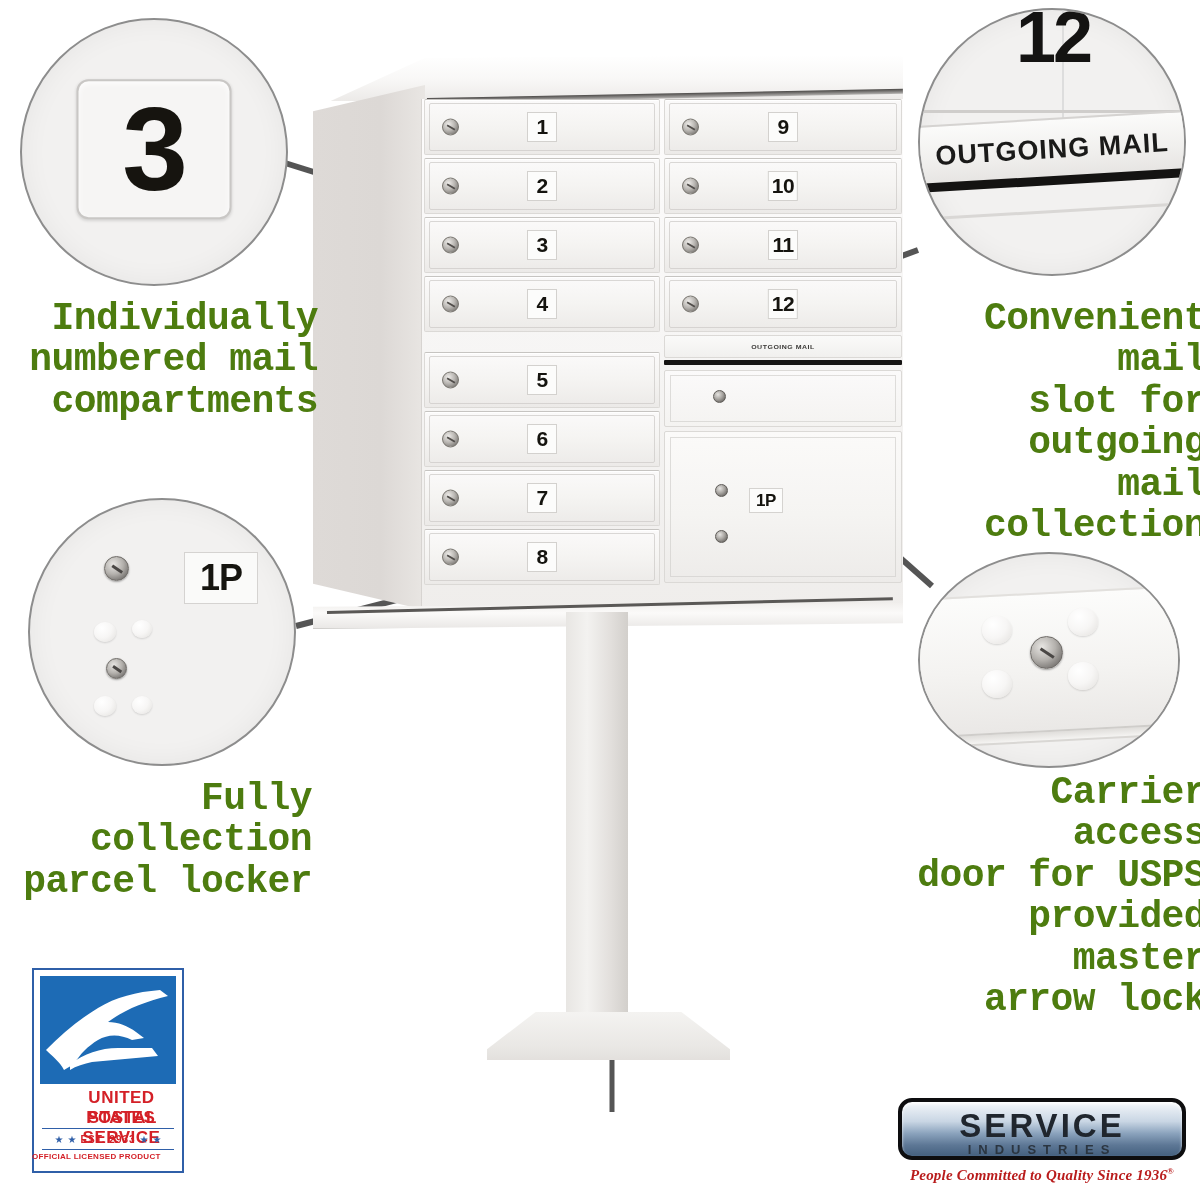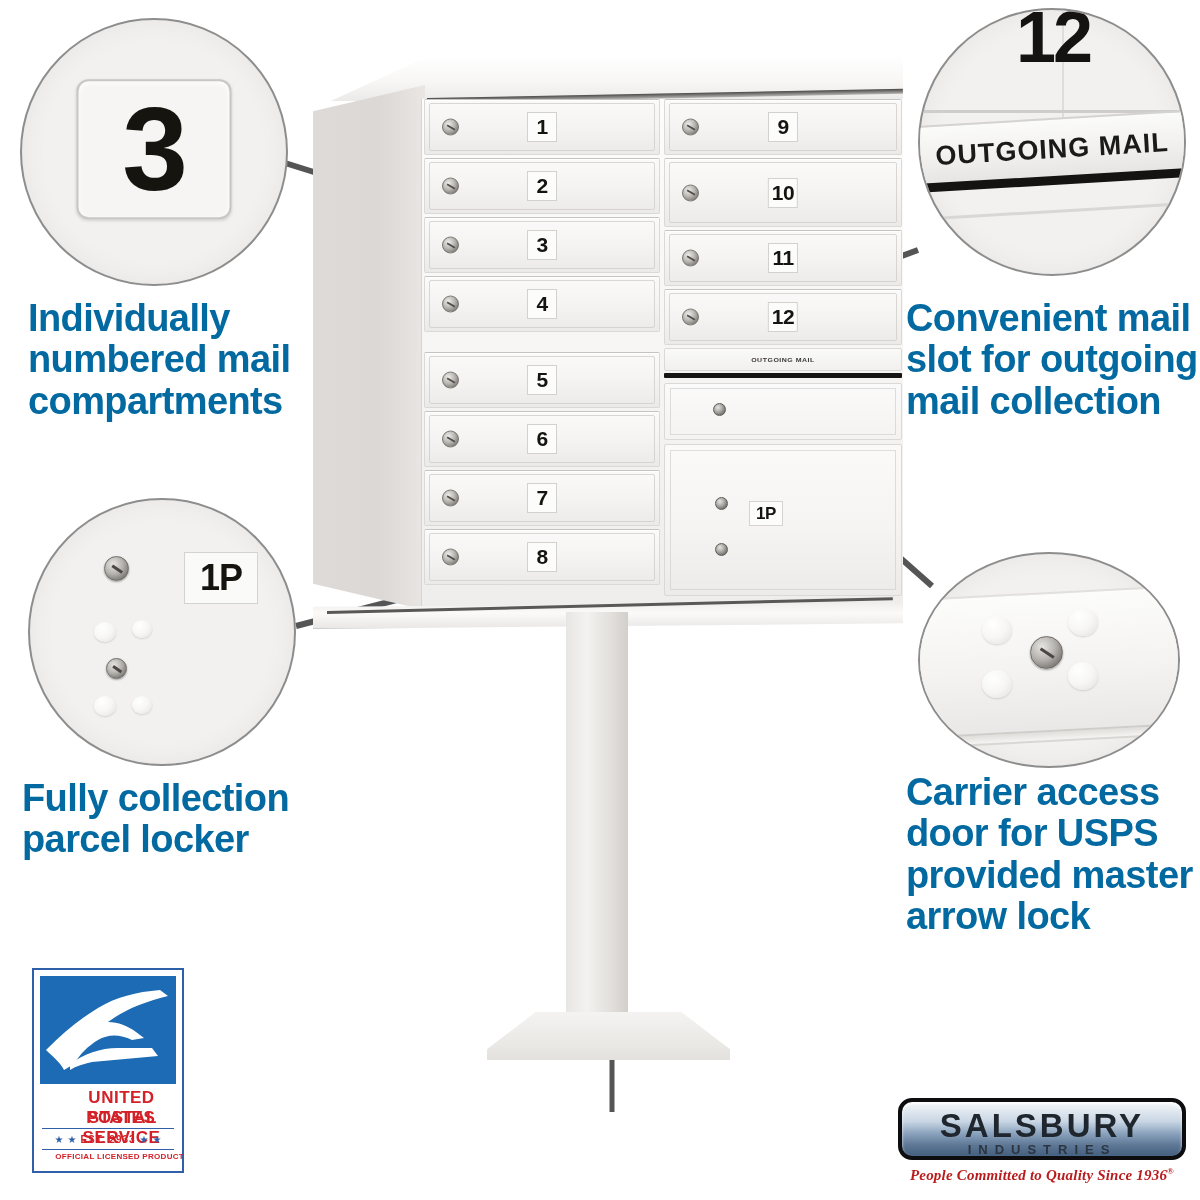--- a/index.html
+++ b/index.html
@@ -109,27 +109,28 @@
   .cd-edge{
     position:absolute; left:-16px; right:-16px; top:176px; height:12px;
     background:linear-gradient(180deg,#e0dedb,#f5f4f2);
     border-top:2px solid #cfcdca; border-bottom:2px solid #d9d7d4;
     transform:rotate(-3deg);
   }
 
   
   .caption{
     position:absolute;
-    font-family:Liberation Sans, sans-serif;
+    font-family:Liberation Mono, monospace;
     font-weight:bold;
     font-size:38px;
     line-height:1.09;
-    color:#0369a1;
+    color:#4d7c0f;
     letter-spacing:-0.6px;
     white-space:pre-line;
+    text-align:right;
   }
 
   
   #mailbox{ position:absolute; left:313px; top:55px; width:590px; height:560px; }
   .mb-roof{
     position:absolute; left:0; top:0; width:590px; height:46px;
     background:linear-gradient(180deg,#ffffff 0%,#f8f7f6 55%,#eceae8 100%);
     border-radius:5px 5px 2px 2px;
     clip-path:polygon(3% 100%, 19% 6%, 100% 0%, 100% 86%, 100% 100%);
     box-shadow:0 2px 2px rgba(0,0,0,.10);
@@ -277,21 +278,21 @@
   }
   .usps-txt1{ top:120px; font-size:17px; }
   .usps-txt2{ top:140px; font-size:17px; }
   .usps-est{
     position:absolute; left:10px; right:10px; top:164px; height:15px;
     display:flex; align-items:center; justify-content:center; gap:4px;
   }
   .usps-est .star{ color:#2f5fa8; font-size:10px; }
   .usps-est .estxt{ color:#d42027; font-size:10px; font-weight:bold; letter-spacing:1px; }
   .usps-licensed{
-    position:absolute; left:0; right:0; top:184px; text-align:right;
+    position:absolute; left:0; right:0; top:184px; text-align:left;
     color:#d42027; font-size:8px; font-weight:bold; letter-spacing:.3px;
   }
   .usps-rule{ position:absolute; left:10px; right:10px; height:1px; background:#2f5fa8; }
 
   
   #salsbury{ position:absolute; left:898px; top:1098px; width:288px; height:92px; }
   .sb-pill{
     position:absolute; left:0; top:0; width:288px; height:62px;
     border-radius:14px; border:4px solid #0d0d0f;
     background:linear-gradient(180deg,#f4f7fa 0%,#c9d6e4 36%,#8ba3bd 58%,#5d7795 80%,#44607f 100%);
@@ -392,21 +393,21 @@
           <div class="door-lock"></div>
           <div class="door-num">8</div>
         </div>
       </div>
 
       <div class="mb-col right">
         <div class="door" style="height:56px">
           <div class="door-lock"></div>
           <div class="door-num">9</div>
         </div>
-        <div class="door" style="height:69px">
+        <div class="door" style="height:56px">
           <div class="door-lock"></div>
           <div class="door-num">10</div>
         </div>
         <div class="door" style="height:56px">
           <div class="door-lock"></div>
           <div class="door-num">11</div>
         </div>
         <div class="door" style="height:56px">
           <div class="door-lock"></div>
           <div class="door-num">12</div>
@@ -518,21 +519,21 @@
       <span class="estxt">EST. 2933</span>
       <span class="star">★</span>
       <span class="star">★</span>
     </div>
     <div class="usps-rule" style="top:181px"></div>
     <div class="usps-licensed">OFFICIAL LICENSED PRODUCT</div>
   </div>
 
   <div id="salsbury">
     <div class="sb-pill">
-      <div class="sb-name">SALSBURY</div>
+      <div class="sb-name">SERVICE</div>
       <div class="sb-sub">INDUSTRIES</div>
     </div>
     <div class="sb-tag">
       <span>People Committed to Quality Since 1936</span><sup>®</sup>
     </div>
   </div>
 
 </div>
 
 </body></html>

